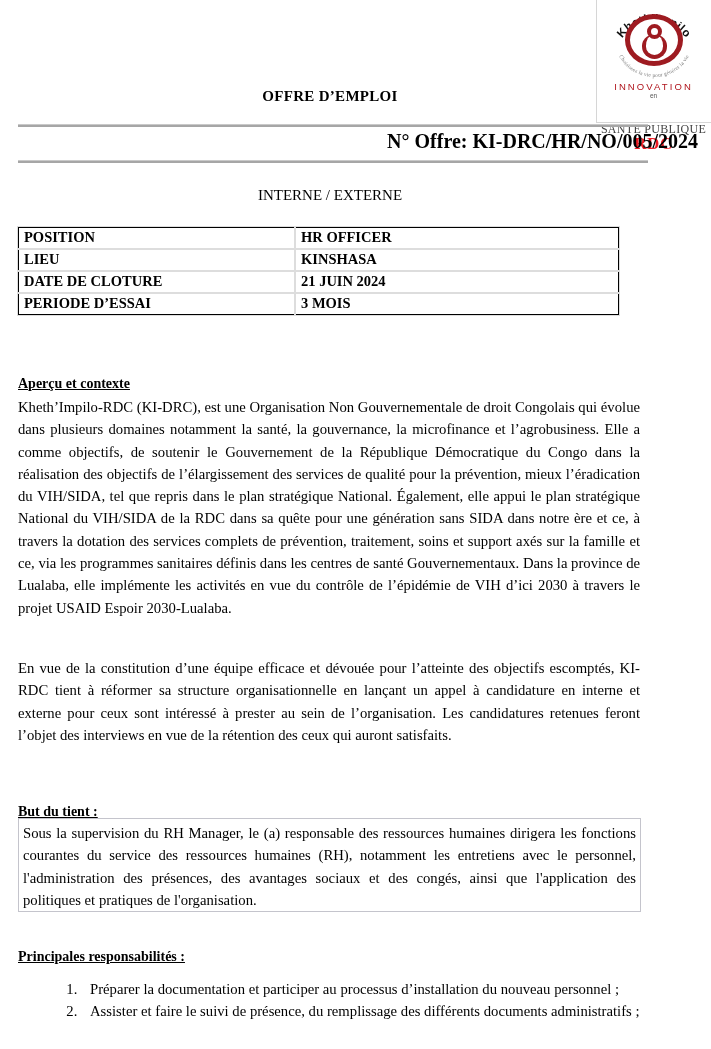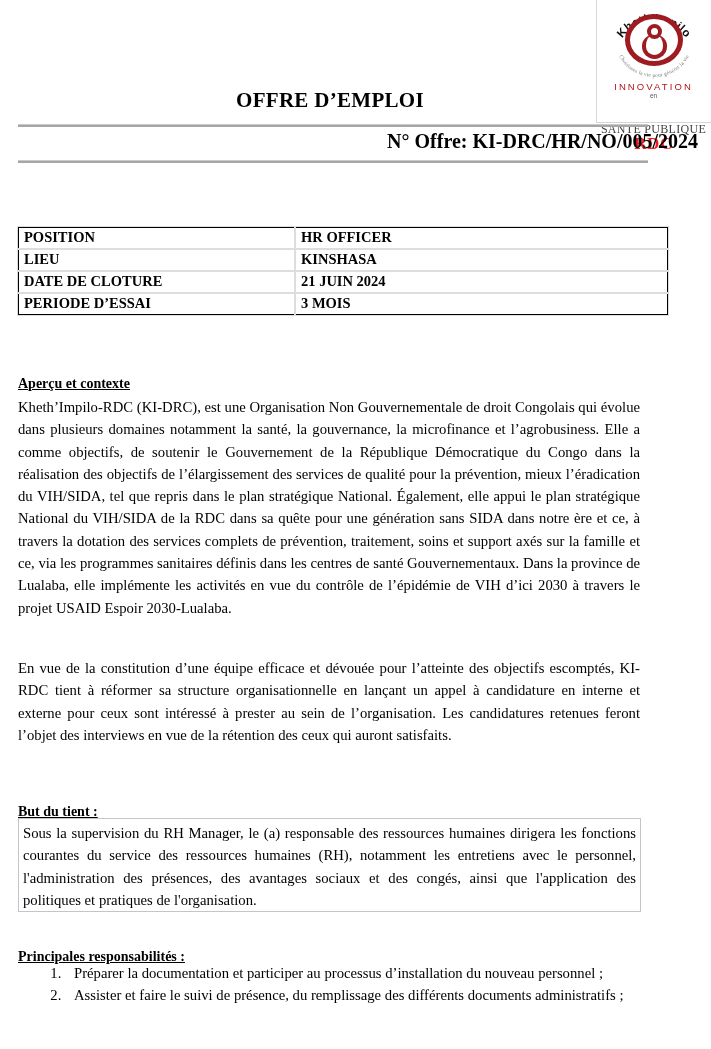--- a/index.html
+++ b/index.html
@@ -130,21 +130,21 @@
   }
 
   
   .doc-title {
     position: absolute;
     top: 88px;
     left: 0;
     width: 660px;
     text-align: center;
     font-weight: bold;
-    font-size: 21px;
+    font-size: 15px;
     letter-spacing: 0.3px;
   }
   .rule {
     position: absolute;
     left: 18px;
     width: 630px;
     height: 3px;
     background: #a6a6a6;
     border-top: 1px solid #c9c9c9;
     box-sizing: border-box;
@@ -169,21 +169,21 @@
     width: 660px;
     text-align: center;
     font-size: 15px;
   }
 
   
   .info-table {
     position: absolute;
     top: 227px;
     left: 18px;
-    width: 650px;
+    width: 601px;
     border-collapse: separate;
     border-spacing: 0;
     table-layout: fixed;
   }
   .info-table td {
     border: 1px solid #000000;
     outline: 1px solid #dddddd;
     padding: 1px 5px 2px 5px;
     font-weight: bold;
     font-size: 14.5px;
@@ -232,21 +232,21 @@
     line-height: 22.3px;
   }
 
   #head-resp { top: 933px; }
 
   .resp-list {
     position: absolute;
     top: 962px;
     left: 18px;
     width: 622px;
-    margin: 0;
+    margin: 16px;
     padding-left: 47px;
     font-size: 14.7px;
     line-height: 22.3px;
   }
   .resp-list li {
     text-align: justify;
     padding-left: 9px;
     margin-bottom: 0px;
   }
 </style>
@@ -282,20 +282,21 @@
     <div class="logo-sante">SANTE PUBLIQUE</div>
     <div class="logo-rdc">RDC</div>
   </div>
 
   <div class="doc-title">OFFRE D’EMPLOI</div>
 
   <div class="rule rule-top"></div>
   <div class="offre-num">N° Offre: KI-DRC/HR/NO/005/2024</div>
   <div class="rule rule-bottom"></div>
 
+  <div class="interne-externe">INTERNE / EXTERNE</div>
 
   <table class="info-table">
     <tbody>
       <tr>
         <td class="k">POSITION</td>
         <td class="v">HR OFFICER</td>
       </tr>
       <tr>
         <td class="k">LIEU</td>
         <td class="v">KINSHASA</td>

